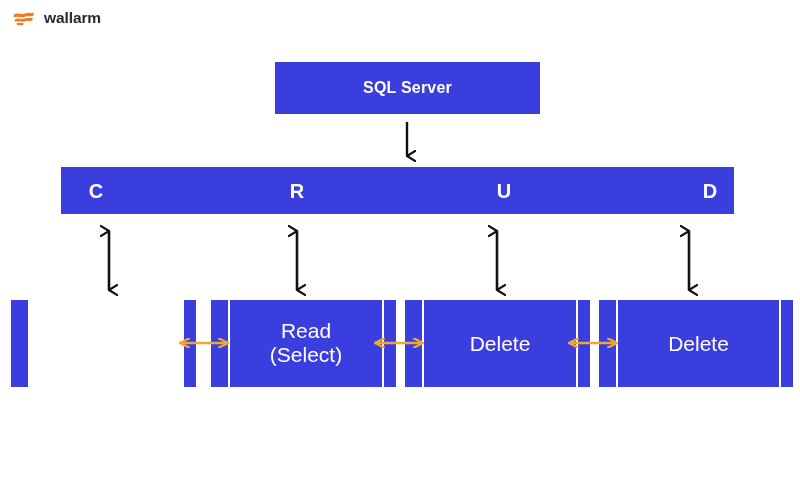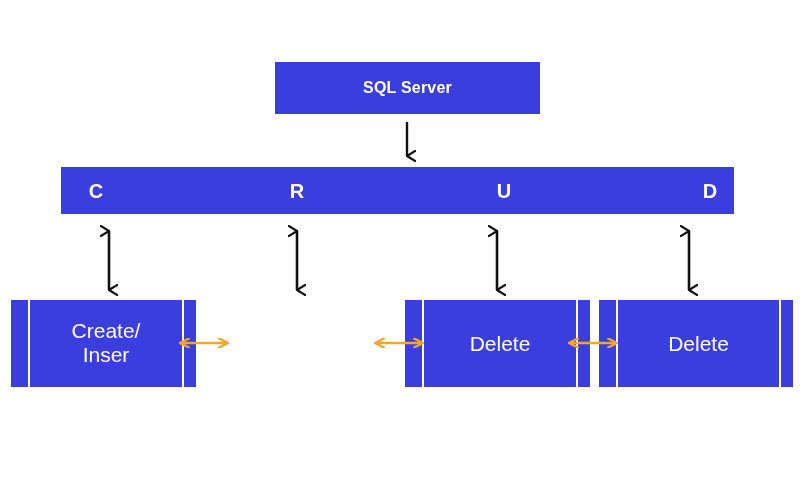--- a/index.html
+++ b/index.html
@@ -134,41 +134,53 @@
     width: 800px;
     height: 480px;
     pointer-events: none;
   }
 </style>
 </head>
 <body>
 
 <div id="canvas">
 
+  <div class="brand">
+    <svg class="brand-mark" viewBox="0 0 24 15" aria-hidden="true">
+      <path d="M1.2 3.2 C5.5 1.0 8.2 4.2 12.0 2.6 C15.4 1.2 18.0 2.4 21.0 1.6 L20.2 5.0 C17.0 5.9 14.6 4.6 11.4 5.9 C7.8 7.4 5.0 4.6 0.6 6.6 Z" fill="#F47B20"></path>
+      <path d="M2.2 8.0 C6.0 6.4 8.4 8.8 11.8 7.6 C14.8 6.5 17.2 7.4 19.8 6.8 L19.1 9.8 C16.4 10.4 14.2 9.4 11.4 10.4 C8.2 11.6 5.8 9.4 1.7 10.9 Z" fill="#F47B20"></path>
+      <path d="M3.6 12.0 C6.4 11.0 8.2 12.6 10.6 11.9 L10.2 14.0 C8.0 14.6 6.5 13.5 4.1 14.2 Z" fill="#F47B20"></path>
+    </svg>
+    <span class="brand-name">wallarm</span>
+  </div>
 
   <div class="bluebox" id="sql-server-box">
     <div class="boxlabel">SQL Server</div>
   </div>
 
   <div class="bluebox" id="crud-bar">
     <span class="crud-letter" style="left:35px">C</span>
     <span class="crud-letter" style="left:236px">R</span>
     <span class="crud-letter" style="left:443px">U</span>
     <span class="crud-letter" style="left:649px">D</span>
   </div>
 
   <div class="op-group" style="left:11px; width:185px">
     <div class="op-strip left"></div>
+    <div class="op-strip right"></div>
+  </div>
+
+  <div class="op-group" style="left:211px; width:185px">
+    <div class="op-strip left"></div>
     <div class="op-main">
-      <div class="boxlabel">Create/
-Inser</div>
+      <div class="boxlabel">Read
+(Select)</div>
     </div>
     <div class="op-strip right"></div>
   </div>
-
 
   <div class="op-group" style="left:405px; width:185px">
     <div class="op-strip left"></div>
     <div class="op-main">
       <div class="boxlabel">Delete</div>
     </div>
     <div class="op-strip right"></div>
   </div>
 
   <div class="op-group" style="left:599px; width:194px">

